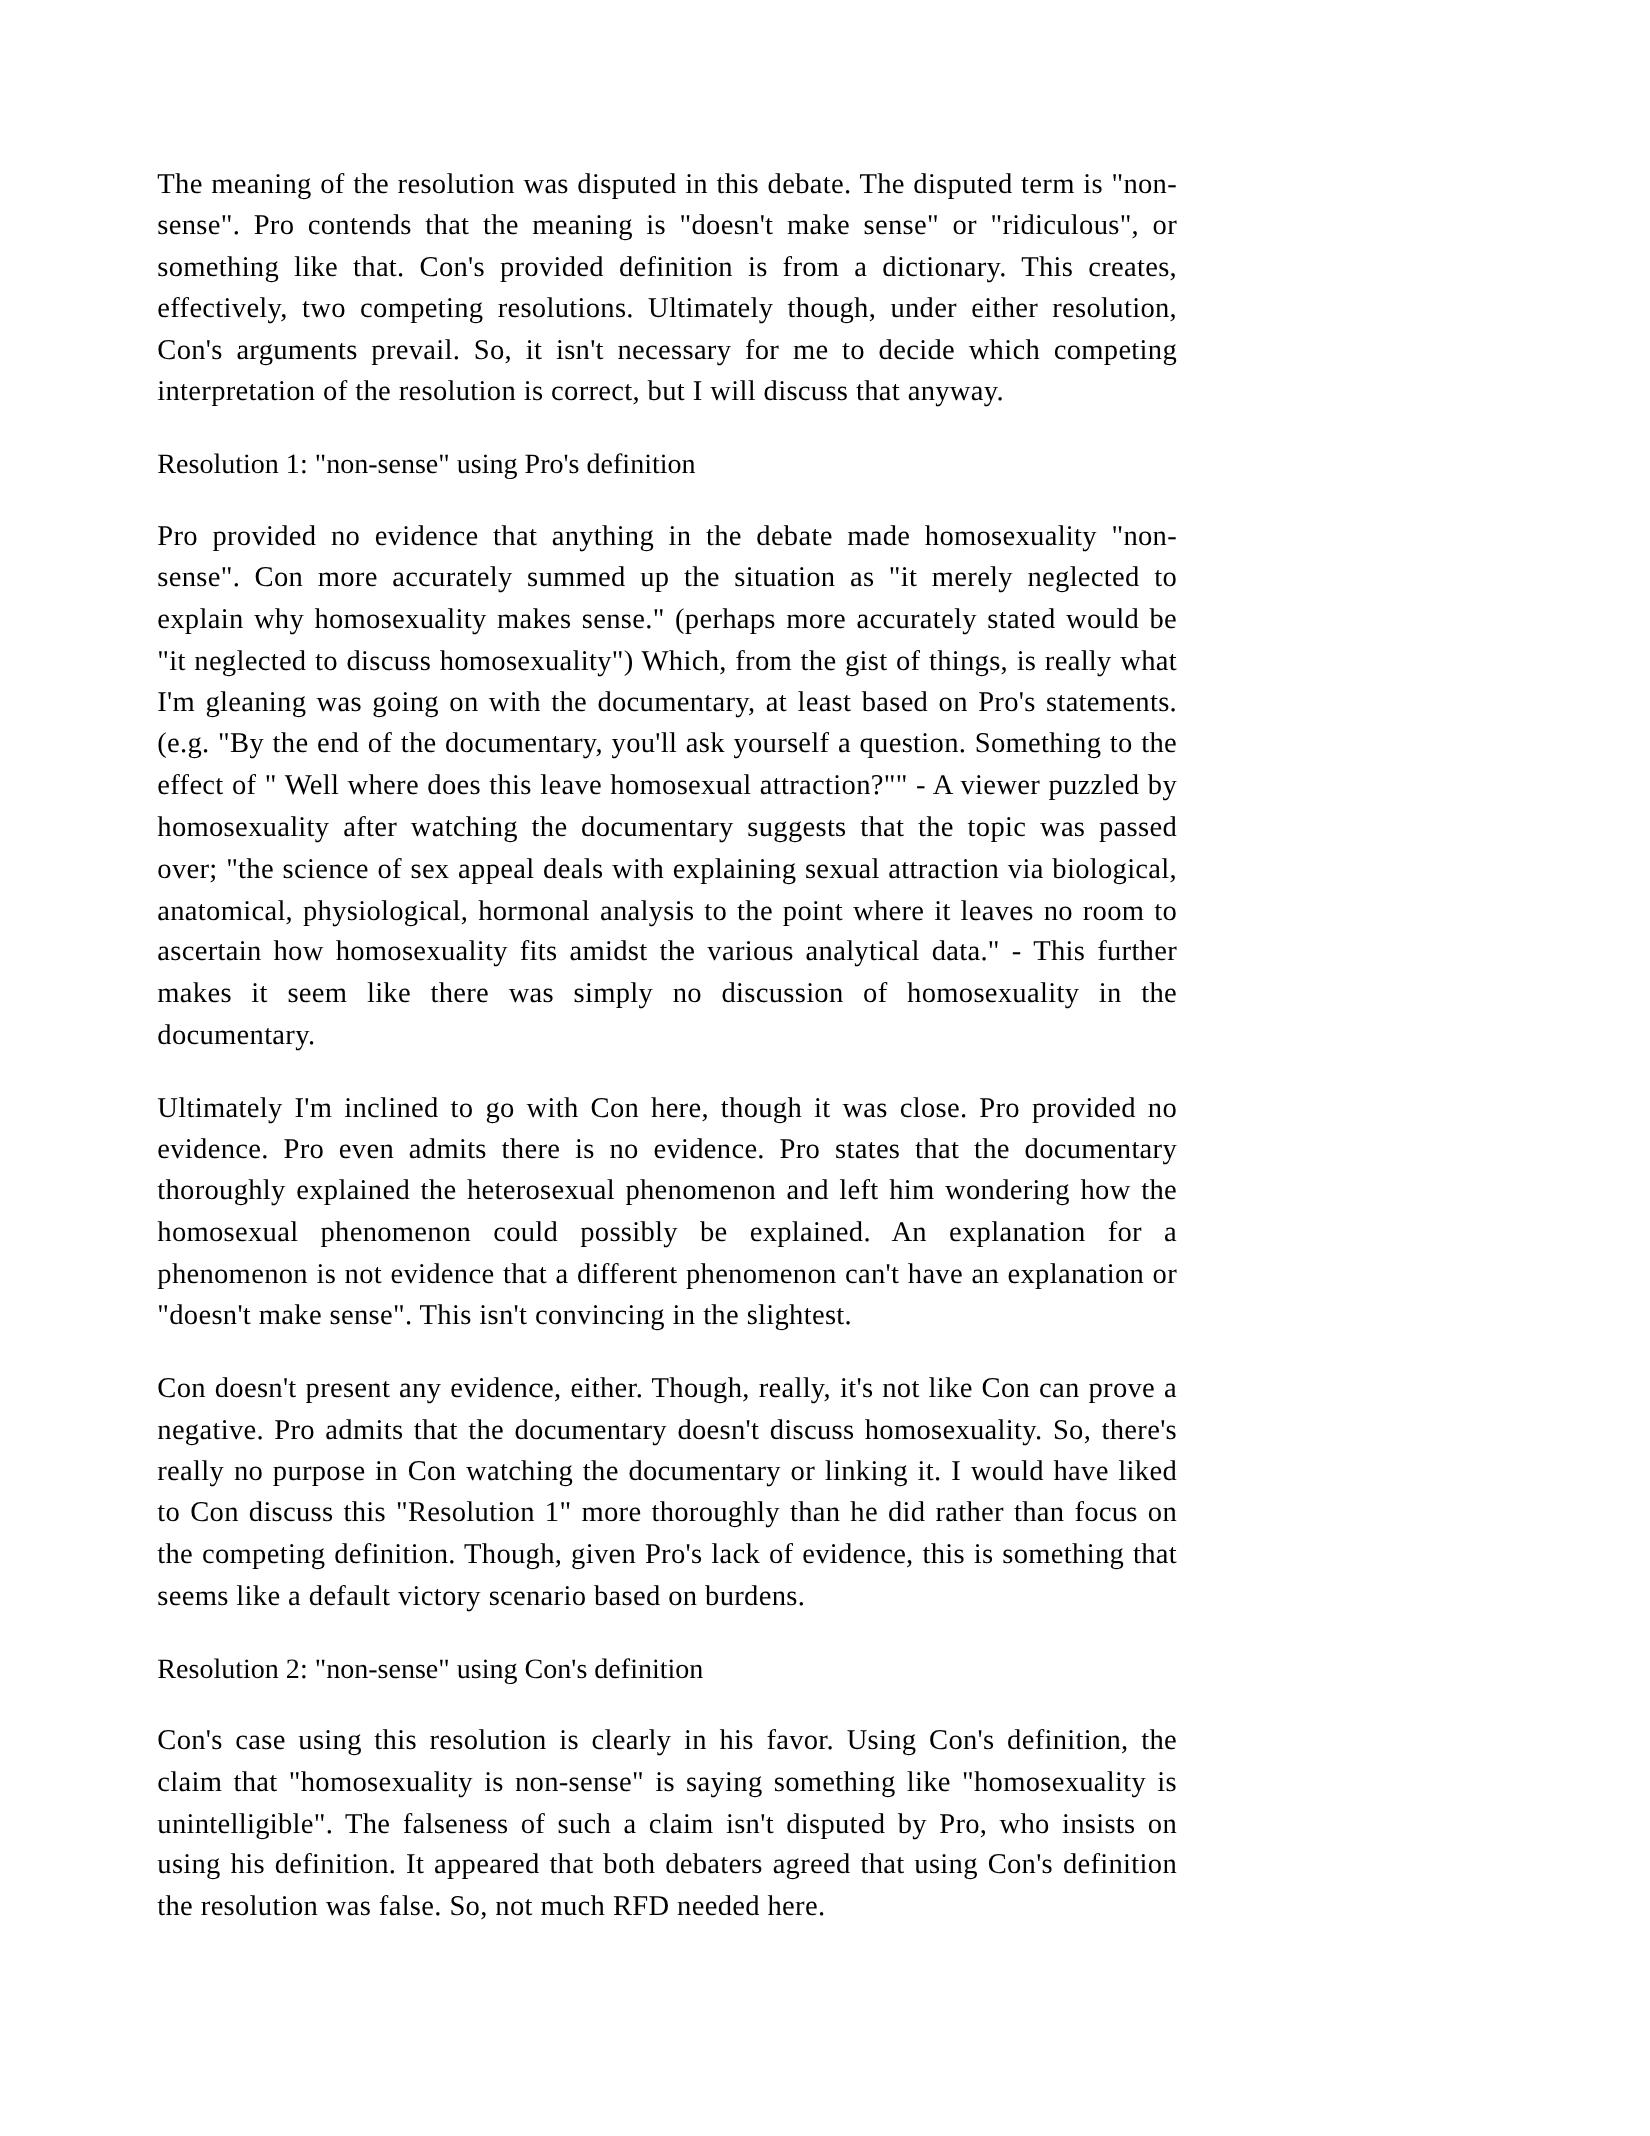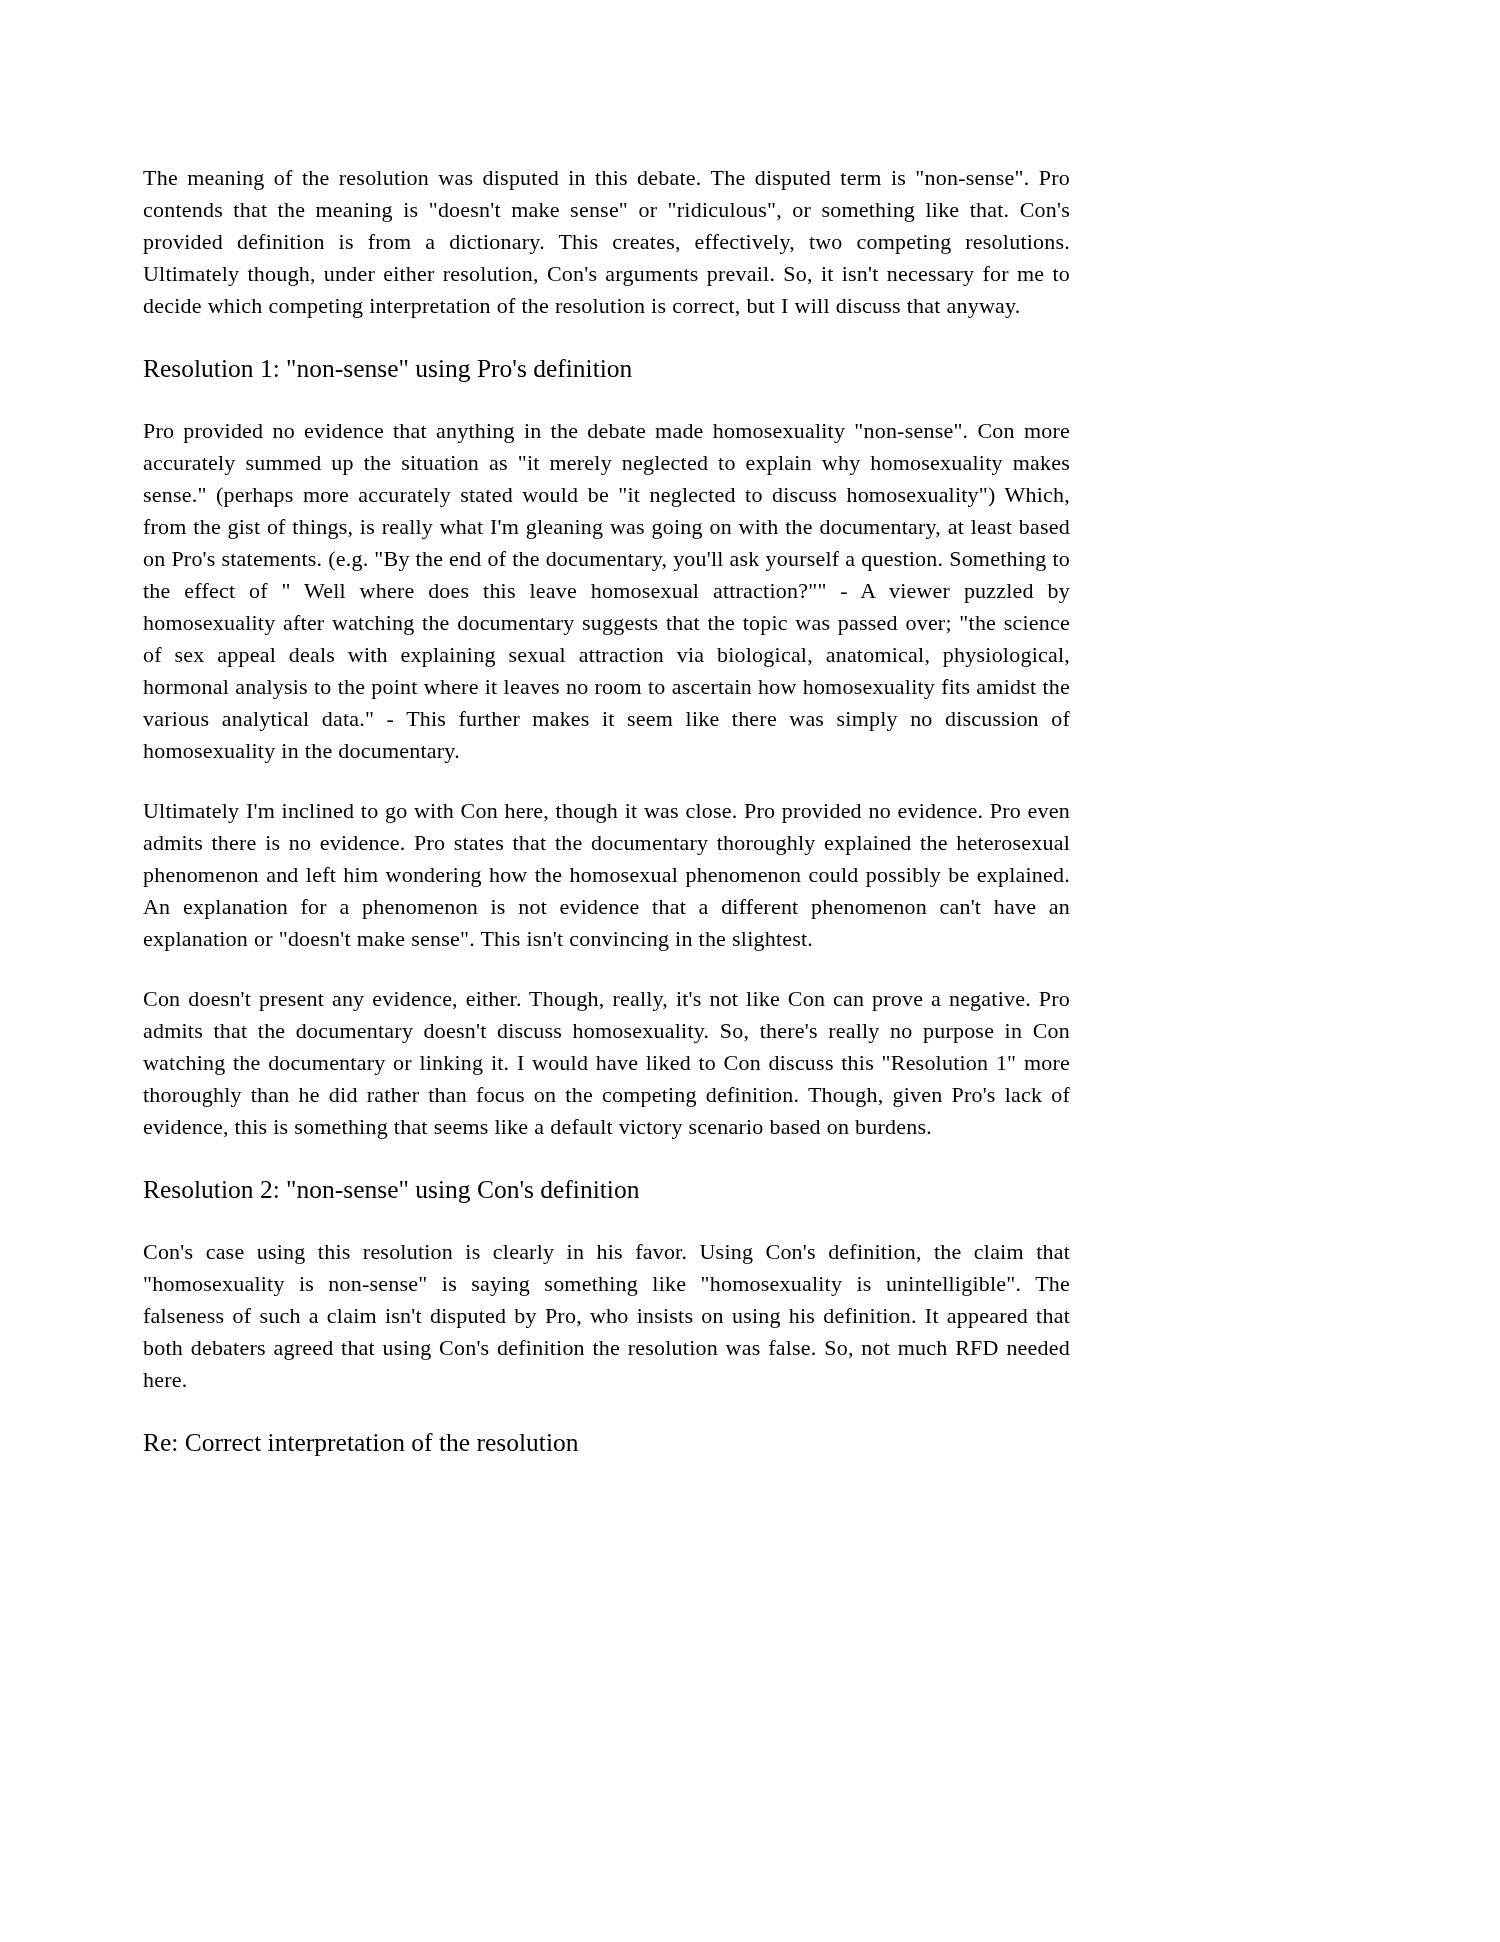--- a/index.html
+++ b/index.html
@@ -17,22 +17,22 @@
     height: 1942px;
     background: #ffffff;
     box-sizing: border-box;
     padding: 148px 430px 0 143px;
     overflow: hidden;
   }
   .doc-body {
     width: 927px;
   }
   p.para {
-    margin: 14px 0 28px 0;
-    font-size: 22px;
+    margin: 0 0 28px 0;
+    font-size: 26px;
     line-height: 1.455;
     text-align: justify;
     text-justify: inter-word;
     hyphens: none;
     -webkit-hyphens: none;
     letter-spacing: 0.01em;
     word-spacing: 0.01em;
   }
   p.para:last-child {
     margin-bottom: 0;
@@ -59,16 +59,15 @@
     <p class="para">Pro provided no evidence that anything in the debate made homosexuality "non-sense". Con more accurately summed up the situation as "it merely neglected to explain why homosexuality makes sense." (perhaps more accurately stated would be "it neglected to discuss homosexuality") Which, from the gist of things, is really what I'm gleaning was going on with the documentary, at least based on Pro's statements. (e.g. "By the end of the documentary, you'll ask yourself a question. Something to the effect of " Well where does this leave homosexual attraction?"" - A viewer puzzled by homosexuality after watching the documentary suggests that the topic was passed over; "the science of sex appeal deals with explaining sexual attraction via biological, anatomical, physiological, hormonal analysis to the point where it leaves no room to ascertain how homosexuality fits amidst the various analytical data." - This further makes it seem like there was simply no discussion of homosexuality in the documentary.</p>
 
     <p class="para">Ultimately I'm inclined to go with Con here, though it was close. Pro provided no evidence. Pro even admits there is no evidence. Pro states that the documentary thoroughly explained the heterosexual phenomenon and left him wondering how the homosexual phenomenon could possibly be explained. An explanation for a phenomenon is not evidence that a different phenomenon can't have an explanation or "doesn't make sense". This isn't convincing in the slightest.</p>
 
     <p class="para">Con doesn't present any evidence, either. Though, really, it's not like Con can prove a negative. Pro admits that the documentary doesn't discuss homosexuality. So, there's really no purpose in Con watching the documentary or linking it. I would have liked to Con discuss this "Resolution 1" more thoroughly than he did rather than focus on the competing definition. Though, given Pro's lack of evidence, this is something that seems like a default victory scenario based on burdens.</p>
 
     <p class="heading">Resolution 2: "non-sense" using Con's definition</p>
 
     <p class="para">Con's case using this resolution is clearly in his favor. Using Con's definition, the claim that "homosexuality is non-sense" is saying something like "homosexuality is unintelligible". The falseness of such a claim isn't disputed by Pro, who insists on using his definition. It appeared that both debaters agreed that using Con's definition the resolution was false. So, not much RFD needed here.</p>
 
-    <p class="heading">Re: Correct interpretation of the resolution</p>
 
   </div>
 </div>
 
 </body></html>

